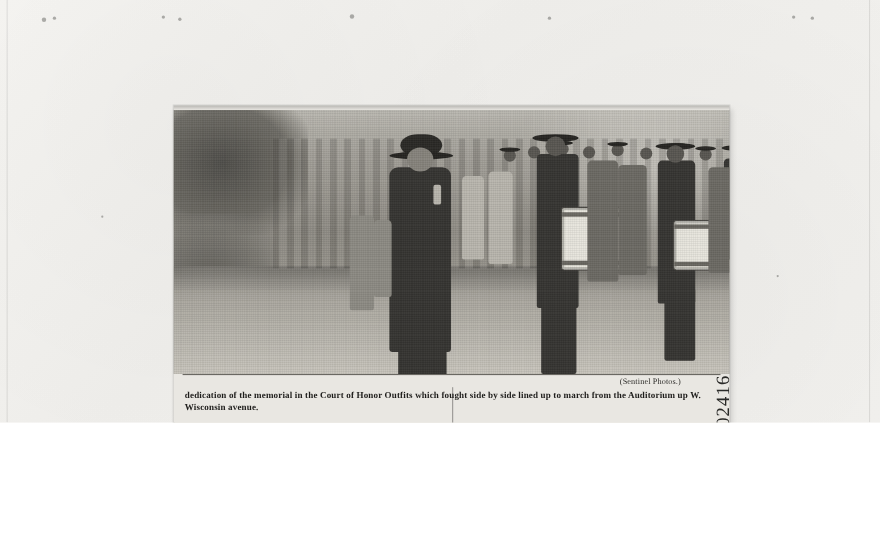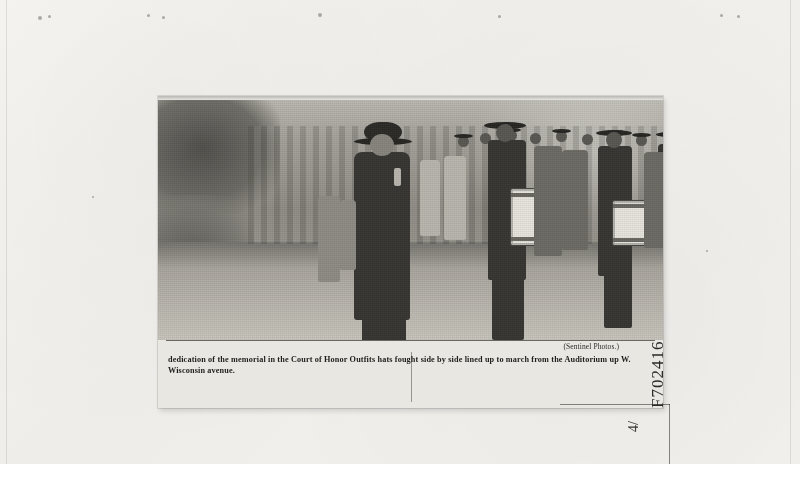--- a/index.html
+++ b/index.html
@@ -11,21 +11,21 @@
     width: 800px;
     height: 492px;
     overflow: hidden;
     font-family: "Liberation Serif", serif;
   }
 
   
   #scan-page {
     position: relative;
     width: 800px;
-    height: 464px;
+    height: 384px;
     background: #f2f1ee;
     background-image:
       radial-gradient(circle at 20% 30%, rgba(0,0,0,0.025) 0%, rgba(0,0,0,0) 45%),
       radial-gradient(circle at 78% 70%, rgba(0,0,0,0.03) 0%, rgba(0,0,0,0) 50%),
       linear-gradient(135deg, #f6f5f2 0%, #eeedea 40%, #f3f2ef 100%);
     overflow: hidden;
   }
 
   
   .speckle {
@@ -375,21 +375,21 @@
 
       <div id="photo-grain"></div>
     </div>
 
     <div id="caption-area">
       <div id="caption-rule"></div>
       <div id="photo-credit">(Sentinel Photos.)</div>
       <div id="caption-divider"></div>
       <div id="caption-cols">
         <div class="caption-col">
-          <p>dedication of the memorial in the Court of Honor Outfits hats fought side by side lined up to march from the Auditorium up W. Wisconsin avenue.</p>
+          <p>dedication of the memorial in the Court of Honor Outfits which fought side by side lined up to march from the Auditorium up W. Wisconsin avenue.</p>
         </div>
       </div>
     </div>
   </div>
 
   <div id="horiz-line"></div>
   <div id="vert-line"></div>
   <div id="hand-number">F702416</div>
   <div id="hand-sub">4/</div>
   <div id="corner-mark">7</div>

